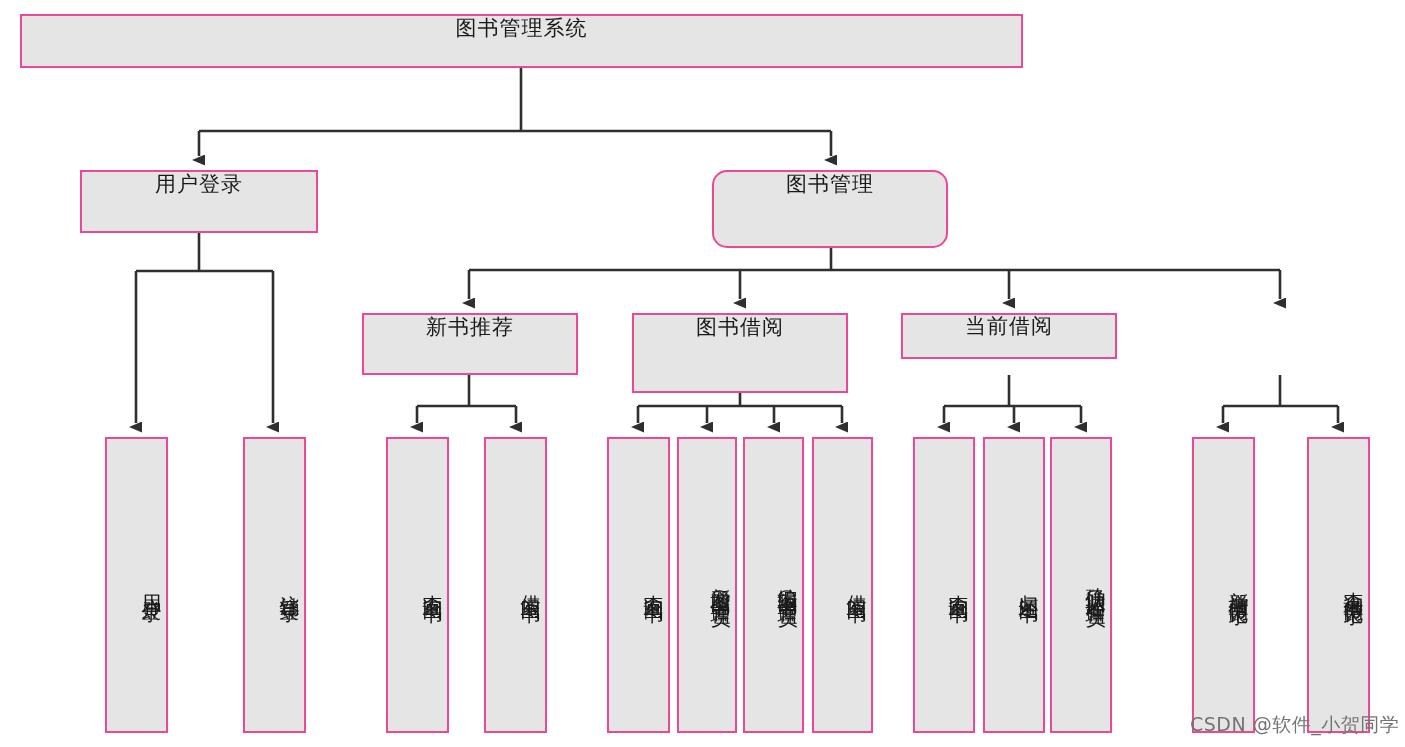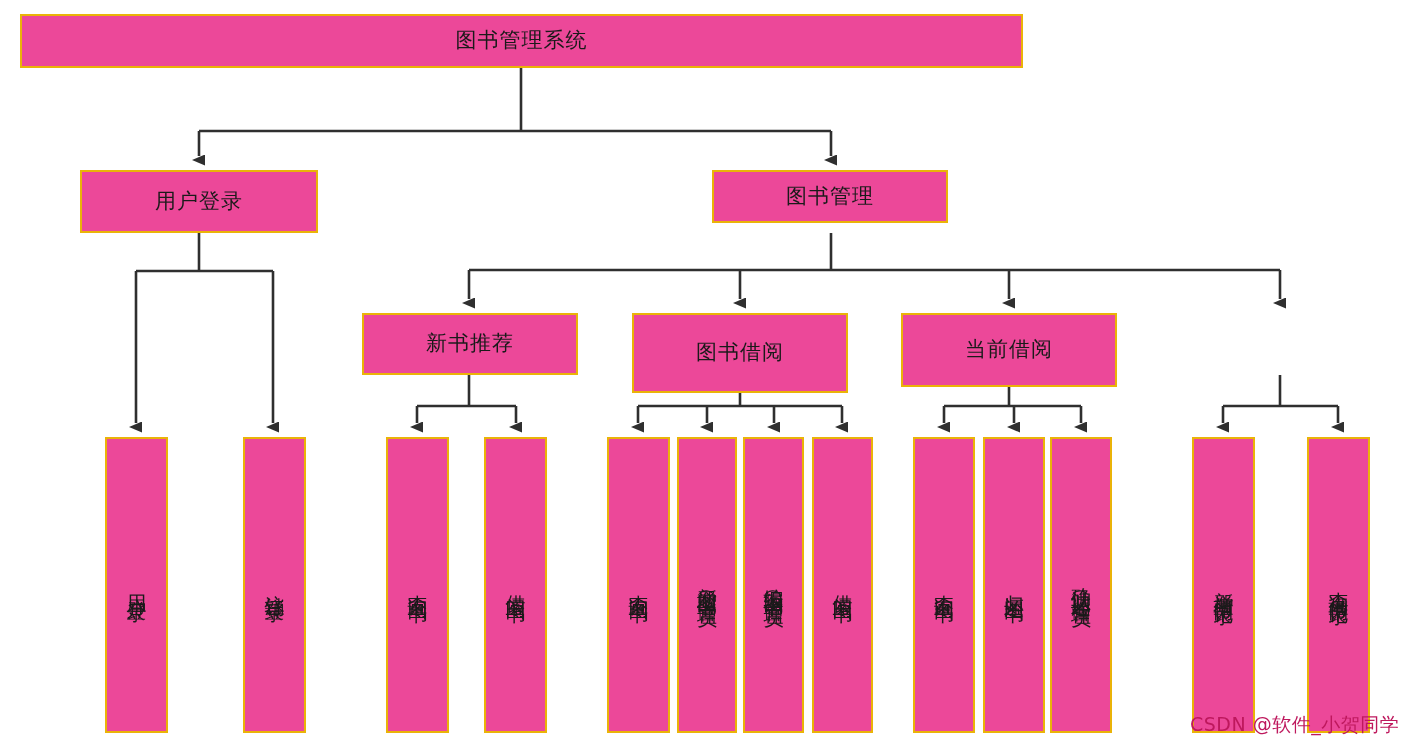--- a/index.html
+++ b/index.html
@@ -21,24 +21,23 @@
     position: absolute;
     left: 0;
     top: 0;
     width: 1405px;
     height: 747px;
     pointer-events: none;
   }
   .node {
     position: absolute;
     box-sizing: border-box;
-    border: 2px solid #eab308;
-    background: #ec4899;
+    border: 2px solid #ec4899;
+    background: #e5e5e5;
     display: flex;
-    align-items: center;
     justify-content: center;
     color: #1a1a1a;
   }
   .node.horiz {
     font-size: 21px;
     letter-spacing: 1px;
     line-height: 1.2;
   }
   .node.vert {
     writing-mode: vertical-rl;
@@ -50,21 +49,21 @@
     white-space: nowrap;
   }
   .node.vert span {
     writing-mode: vertical-rl;
     text-orientation: upright;
     display: block;
   }
   .watermark {
     position: absolute;
     font-size: 19px;
-    color: #be185d;
+    color: #737373;
     letter-spacing: 0.5px;
     white-space: nowrap;
     left: 1190px;
     top: 712px;
     text-align: center;
   }
 </style>
 </head>
 <body>
 
@@ -120,31 +119,31 @@
     </g>
   </svg>
 
   <div class="node horiz" style="left:20px; top:14px; width:1003px; height:54px;">
     <span>图书管理系统</span>
   </div>
 
   <div class="node horiz" style="left:80px; top:170px; width:238px; height:63px;">
     <span>用户登录</span>
   </div>
-  <div class="node horiz" style="left:712px; top:170px; width:236px; height:53px;">
+  <div class="node horiz" style="left:712px; top:170px; width:236px; height:78px;border-radius:15px;">
     <span>图书管理</span>
   </div>
 
   <div class="node horiz" style="left:362px; top:313px; width:216px; height:62px;">
     <span>新书推荐</span>
   </div>
   <div class="node horiz" style="left:632px; top:313px; width:216px; height:80px;">
     <span>图书借阅</span>
   </div>
-  <div class="node horiz" style="left:901px; top:313px; width:216px; height:74px;">
+  <div class="node horiz" style="left:901px; top:313px; width:216px; height:46px;font-family:Liberation Mono, monospace;">
     <span>当前借阅</span>
   </div>
 
   <div class="node vert" style="left:105px; top:437px; width:63px; height:296px;">
     <span>用户登录</span>
   </div>
   <div class="node vert" style="left:243px; top:437px; width:63px; height:296px;">
     <span>注销登录</span>
   </div>
 

